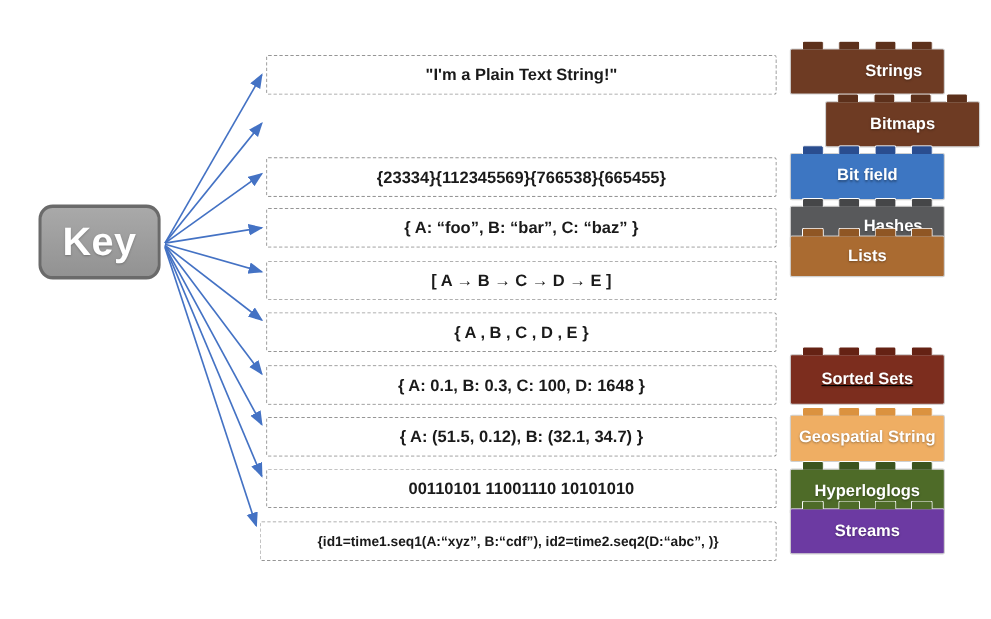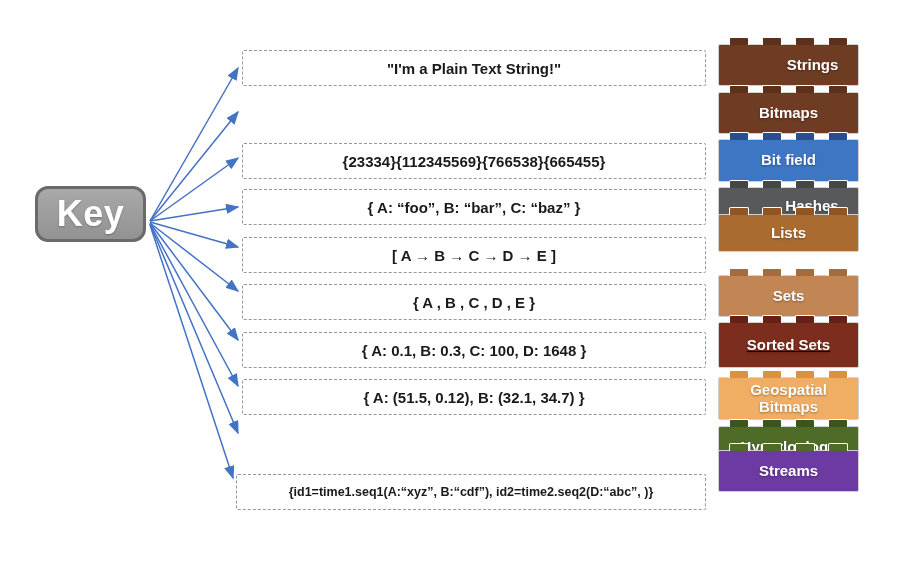--- a/index.html
+++ b/index.html
@@ -2,21 +2,21 @@
 <html><head>
 <meta charset="utf-8">
 <style>
   html,body{margin:0;padding:0;background:#ffffff;}
   body{font-family:"Liberation Sans","DejaVu Sans",sans-serif;}
   .canvas{position:relative;width:901px;height:563px;background:#ffffff;overflow:hidden;}
 
   .arrows{position:absolute;left:0;top:0;width:901px;height:563px;pointer-events:none;}
 
   .key-box{
-    position:absolute;left:35px;top:186px;width:111px;height:56px;
+    position:absolute;left:35px;top:186px;width:111px;height:68px;
     border:3px solid #6a6a6a;border-radius:13px;
     background:linear-gradient(#a9a9a9,#929292);
     display:flex;align-items:center;justify-content:center;
     box-sizing:border-box;
   }
   .key-box .key-label{
     color:#ffffff;font-size:36px;font-weight:bold;
     text-shadow:0 1px 2px rgba(0,0,0,0.25);
     letter-spacing:0.5px;
   }
@@ -97,32 +97,35 @@
     </div>
   <div class="vbox" style="top:284px">
       <span class="vtext">{ A , B , C , D , E }</span>
     </div>
   <div class="vbox" style="top:332px">
       <span class="vtext">{ A: 0.1, B: 0.3, C: 100, D: 1648 }</span>
     </div>
   <div class="vbox" style="top:379px">
       <span class="vtext">{ A: (51.5, 0.12), B: (32.1, 34.7)  }</span>
     </div>
+  <div class="vbox" style="top:426px">
+      <span class="vtext">00110101 11001110 10101010</span>
+    </div>
   <div class="vbox wide small" style="top:474px">
       <span class="vtext">{id1=time1.seq1(A:“xyz”, B:“cdf”), id2=time2.seq2(D:“abc”, )}</span>
     </div>
 
   <div class="brick" style="top: 44px; height: 42px; padding-left: 48px; --brick: #6E3B23; --stud: #5C301B;">
     <i class="stud s1"></i>
       <i class="stud s2"></i>
       <i class="stud s3"></i>
       <i class="stud s4"></i>
     <span class="brick-label">Strings</span>
   </div>
-  <div class="brick" style="top: 92px; height: 42px; --brick: #6E3B23; --stud: #5C301B;">
+  <div class="brick" style="top: 92px; height: 42px; margin-left: 32px; --brick: #6E3B23; --stud: #5C301B;">
     <i class="stud s1"></i>
       <i class="stud s2"></i>
       <i class="stud s3"></i>
       <i class="stud s4"></i>
     <span class="brick-label">Bitmaps</span>
   </div>
   <div class="brick" style="top: 139px; height: 43px; --brick: #3D76C2; --stud: #2A4D8F;">
     <i class="stud s1"></i>
       <i class="stud s2"></i>
       <i class="stud s3"></i>
@@ -136,49 +139,42 @@
       <i class="stud s4"></i>
     <span class="brick-label">Hashes</span>
   </div>
   <div class="brick" style="top: 214px; height: 38px; --brick: #AA6B31; --stud: #8F5624;">
     <i class="stud s1"></i>
       <i class="stud s2"></i>
       <i class="stud s3"></i>
       <i class="stud s4"></i>
     <span class="brick-label">Lists</span>
   </div>
-  <div class="brick" style="top: 275px; height: 42px; --brick: #C28655; --stud: #A66B3A;">
-    <i class="stud s1"></i>
-      <i class="stud s2"></i>
-      <i class="stud s3"></i>
-      <i class="stud s4"></i>
-    <span class="brick-label">Sets</span>
-  </div>
   <div class="brick" style="top: 322px; height: 46px; text-decoration: underline; --brick: #7C2D1E; --stud: #652214;">
     <i class="stud s1"></i>
       <i class="stud s2"></i>
       <i class="stud s3"></i>
       <i class="stud s4"></i>
     <span class="brick-label">Sorted Sets</span>
   </div>
   <div class="brick" style="top: 377px; height: 43px; --brick: #EFAE63; --stud: #DB923F;">
     <i class="stud s1"></i>
       <i class="stud s2"></i>
       <i class="stud s3"></i>
       <i class="stud s4"></i>
-    <span class="brick-label">Geospatial Bitmaps</span>
+    <span class="brick-label">Geospatial String</span>
   </div>
   <div class="brick" style="top: 426px; height: 42px; --brick: #4E6B28; --stud: #3C541E;">
     <i class="stud s1"></i>
       <i class="stud s2"></i>
       <i class="stud s3"></i>
       <i class="stud s4"></i>
     <span class="brick-label">Hyperloglogs</span>
   </div>
-  <div class="brick" style="top: 450px; height: 42px; --brick: #6C3AA2; --stud: #4E6B28;">
+  <div class="brick" style="top: 462px; height: 42px; --brick: #6C3AA2; --stud: #4E6B28;">
     <i class="stud s1"></i>
       <i class="stud s2"></i>
       <i class="stud s3"></i>
       <i class="stud s4"></i>
     <span class="brick-label">Streams</span>
   </div>
 
 </div>
 
 </body></html>

